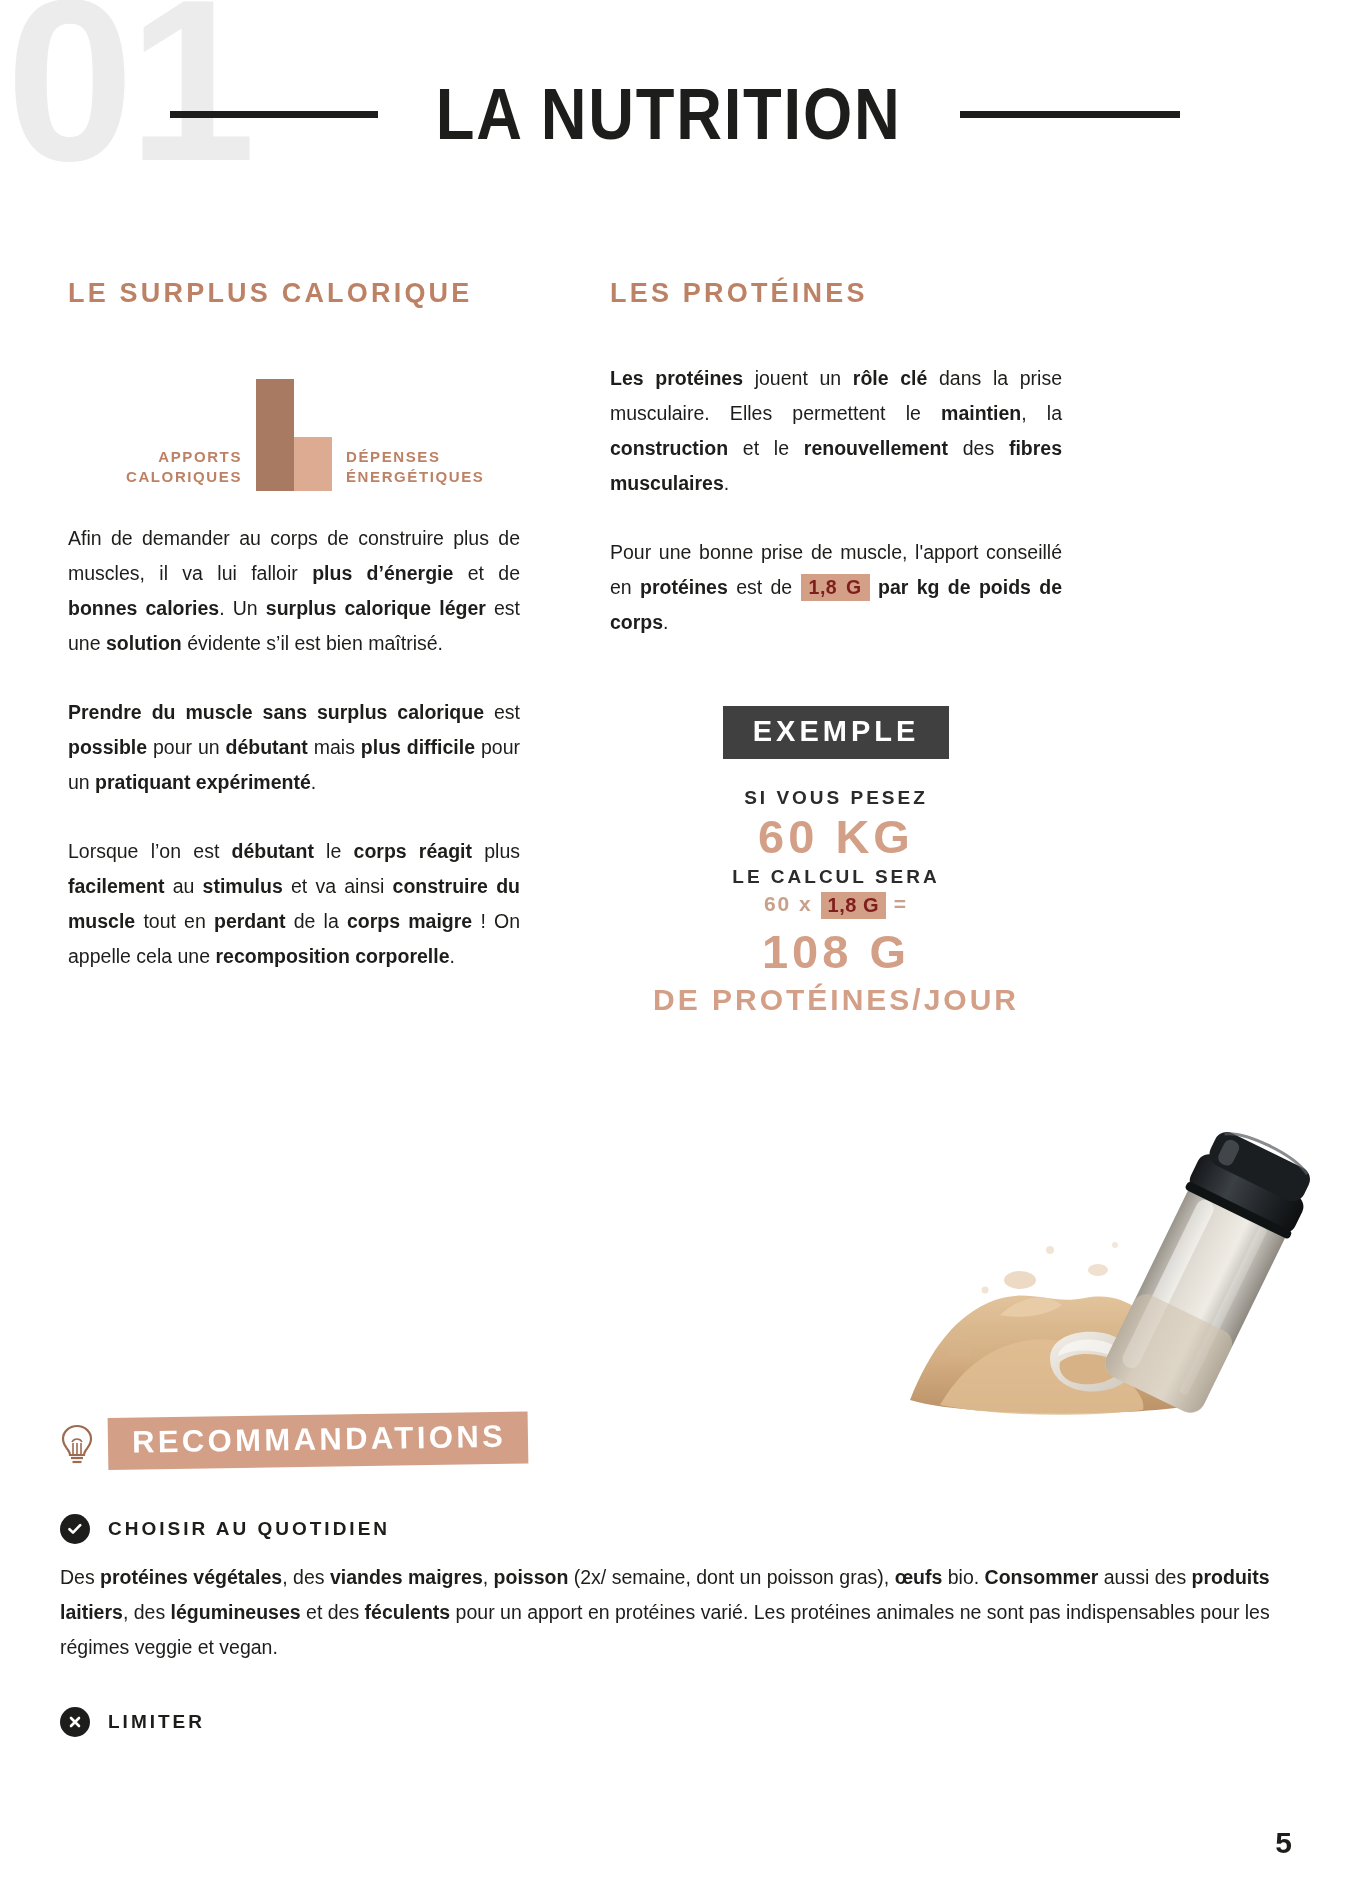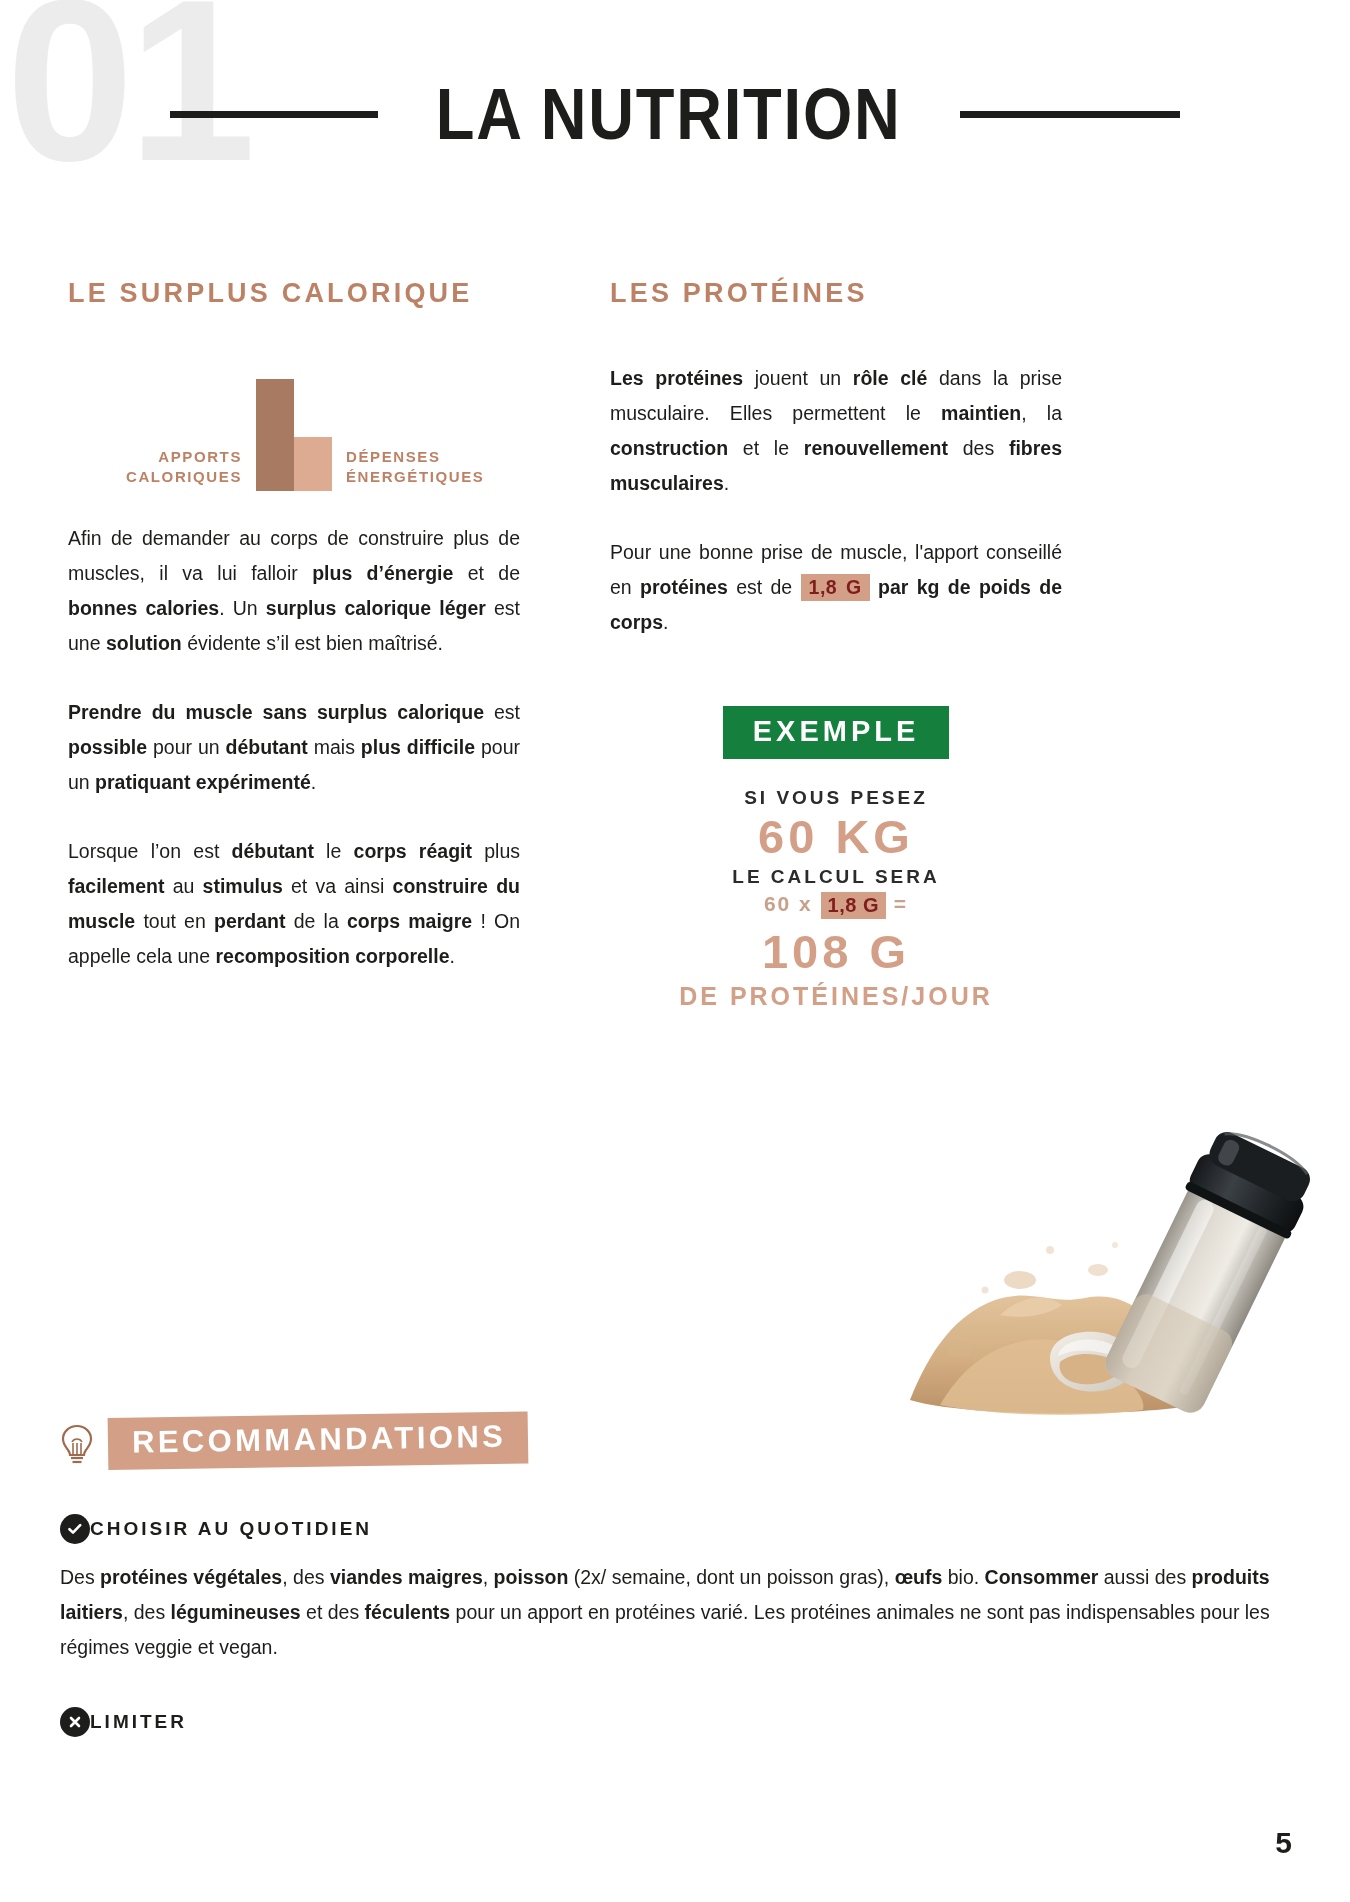--- a/index.html
+++ b/index.html
@@ -144,21 +144,21 @@
     white-space: nowrap;
   }
 
   
   .exemple-block {
     margin-top: 66px;
     text-align: center;
   }
   .exemple-banner {
     display: inline-block;
-    background: #15803d;
+    background: #404040;
     color: #ffffff;
     font-size: 29px;
     font-weight: 600;
     letter-spacing: 4px;
     padding: 9px 30px 11px 30px;
   }
   .calc-caption {
     margin-top: 28px;
     font-size: 19px;
     font-weight: 600;
@@ -196,21 +196,21 @@
   }
   .calc-result {
     margin-top: 8px;
     font-size: 47px;
     font-weight: 700;
     letter-spacing: 4px;
     color: #d39f86;
     line-height: 1.18;
   }
   .calc-result-sub {
-    font-size: 25px;
+    font-size: 30px;
     font-weight: 600;
     letter-spacing: 3px;
     color: #d39f86;
     line-height: 1.3;
   }
 
   
   .product-photo {
     position: absolute;
     right: 30px;
@@ -249,20 +249,21 @@
     letter-spacing: 3.4px;
     padding: 7px 22px 9px 24px;
     transform: rotate(-0.9deg);
     transform-origin: left center;
   }
 
   .reco-item { margin-top: 42px; }
   .reco-item-head {
     display: flex;
     align-items: center;
+    gap: 18px;
     margin-bottom: 16px;
   }
   .badge-icon {
     width: 30px;
     height: 30px;
     border-radius: 50%;
     background: #1d1d1b;
     display: flex;
     align-items: center;
     justify-content: center;

